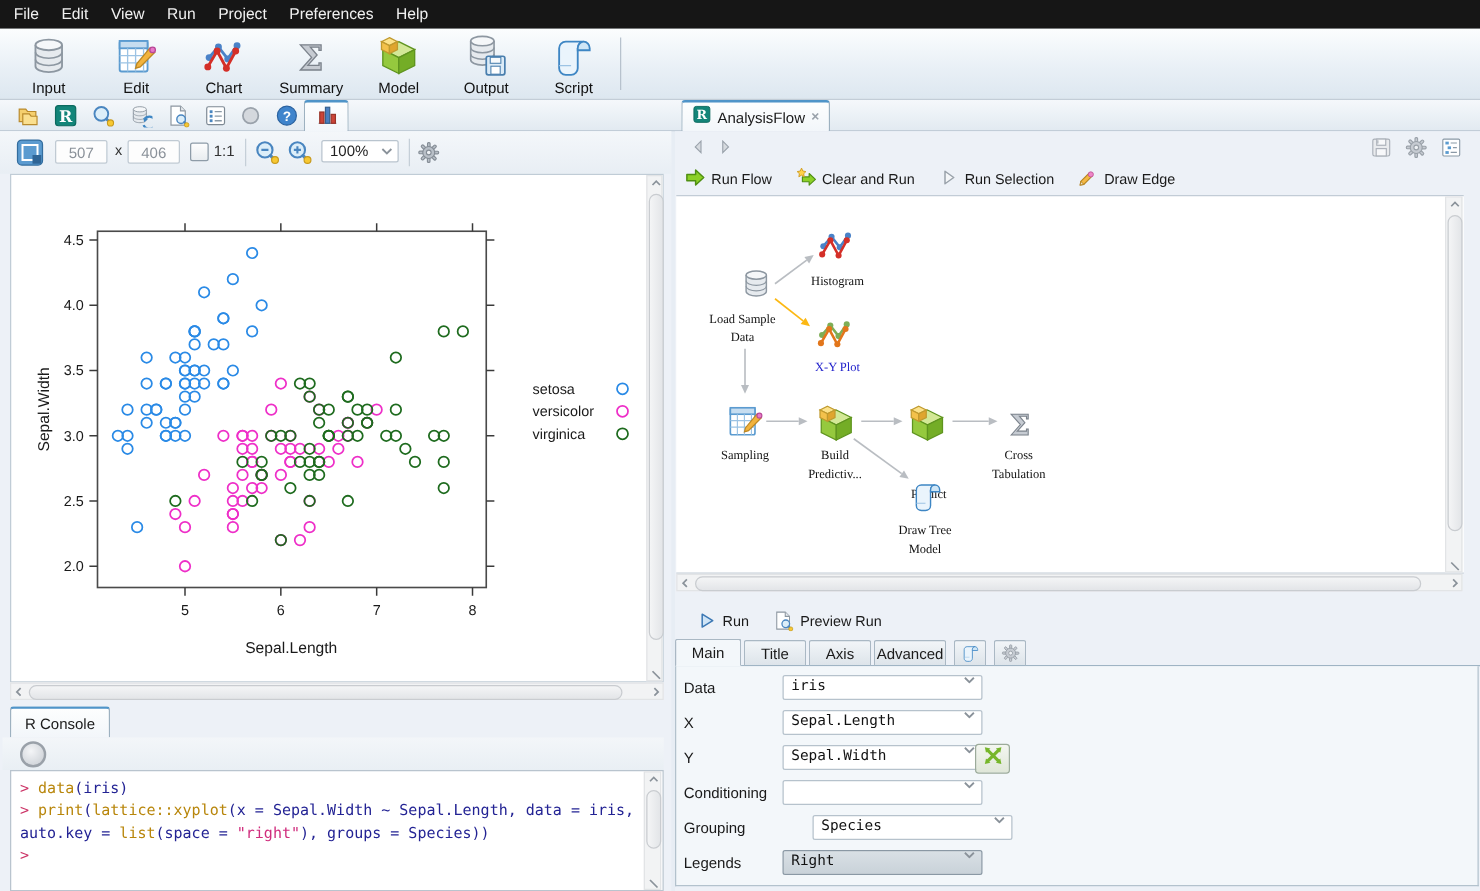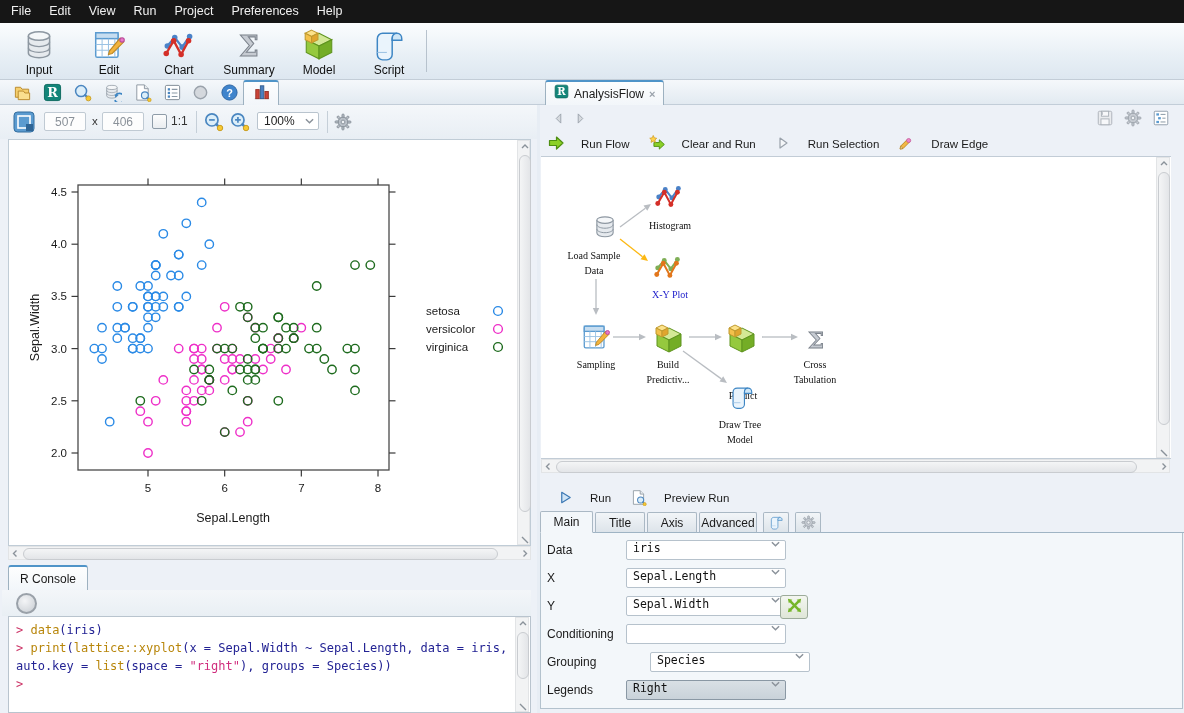--- a/index.html
+++ b/index.html
@@ -38,21 +38,21 @@
 
 #console-tab{left:8px;top:460px;width:80px;height:25px;font-size:12px;color:#1a1a1a}
 #console-toolbar{left:2px;top:485px;width:529px;height:26px;background:linear-gradient(#f3f6f9,#e9eff4)}
 #console-circle{position:absolute;left:14px;top:3px;width:17px;height:17px;border-radius:50%;border:2px solid #9aa1a9;background:radial-gradient(circle at 40% 35%,#f4f5f7,#c7ccd2)}
 #console-area{left:8px;top:511px;width:523px;height:97px;background:#fff;border:1px solid #b9c4ce;box-sizing:border-box}
 #console-code{position:absolute;left:7px;top:4px;font-family:"DejaVu Sans Mono",monospace;font-size:12px;line-height:18px;white-space:pre}
 .ck-p{color:#cc3366}.ck-f{color:#b8860b}.ck-b{color:#232394}.ck-s{color:#d02d7d}
 
 #flow-nav{left:0;top:0;width:644px;height:26px}
 #flow-actions{left:0;top:26px;width:644px;height:25px;display:flex;align-items:center;padding-left:8px;box-sizing:border-box}
-.act{display:flex;align-items:center;gap:17px;font-size:11.5px;color:#1a1a1a;margin-right:19px;cursor:default}
+.act{display:flex;align-items:center;gap:5px;font-size:11.5px;color:#1a1a1a;margin-right:19px;cursor:default}
 #flow-canvas{left:1px;top:51px;width:630px;height:303px;background:#fff;border-top:1px solid #c2ccd6;border-bottom:1px solid #c2ccd6;box-sizing:border-box;overflow:hidden}
 .flow-node{position:absolute}
 .flow-label{position:absolute;width:140px;text-align:center;font-family:Liberation Serif, serif;font-size:10px;line-height:15px;color:#111}
 .flow-label.sel{color:#2222cc}
 #run-row{left:0;top:380px;width:644px;height:26px;display:flex;align-items:center;padding-left:18px;box-sizing:border-box}
 
 #param-tabs{left:0;top:406px;width:644px;height:22px}
 .ptab{position:absolute;top:1px;height:21px;box-sizing:border-box;font-size:12px;color:#1a1a1a;display:flex;align-items:center;justify-content:center;background:linear-gradient(#f2f5f8,#dde4ea);border:1px solid #aab8c4;border-bottom:1px solid #9fb4c4;border-radius:2px 2px 0 0}
 .ptab.on{background:#f3f7fa;border-bottom:1px solid #f3f7fa;top:0;height:22px}
 #ptab-line{position:absolute;top:21px;left:0;width:644px;height:1px;background:#9fb4c4}
@@ -132,20 +132,35 @@
           <svg width="34" height="34" viewBox="0 0 32 32" xmlns="http://www.w3.org/2000/svg">
             <polygon points="16,5 28,11 16,17 4,11" fill="#d3e896" stroke="#5f941f"></polygon>
             <polygon points="4,11 16,17 16,29 4,23" fill="#95c93e" stroke="#5f941f"></polygon>
             <polygon points="28,11 16,17 16,29 28,23" fill="#74ad26" stroke="#5f941f"></polygon>
             <polygon points="9,2 15,5 9,8 3,5" fill="#fce28a" stroke="#c09a2e"></polygon>
             <polygon points="3,5 9,8 9,14 3,11" fill="#f3c14b" stroke="#c09a2e"></polygon>
             <polygon points="15,5 9,8 9,14 15,11" fill="#e0a52e" stroke="#c09a2e"></polygon>
           </svg>
         </div>
         <div>Model</div>
+      </div>
+      <div class="tb-item">
+        <div class="tb-icon">
+          <svg width="34" height="34" viewBox="0 0 32 32" xmlns="http://www.w3.org/2000/svg">
+            <g transform="translate(-1,-2) scale(0.88)">
+              <path d="M6 7.5 v16 c0 2.5 4.5 4.5 10 4.5 s10 -2 10 -4.5 v-16" fill="#e6eaee" stroke="#8d97a1" stroke-width="1.4"></path>
+              <path d="M6 13 c0 2.5 4.5 4.5 10 4.5 s10 -2 10 -4.5 M6 18.5 c0 2.5 4.5 4.5 10 4.5 s10 -2 10 -4.5" fill="none" stroke="#8d97a1" stroke-width="1.2"></path>
+              <ellipse cx="16" cy="7.5" rx="10" ry="4" fill="#f5f7f9" stroke="#8d97a1" stroke-width="1.4"></ellipse>
+            </g>
+            <rect x="16" y="16" width="14" height="14" rx="1.5" fill="#dcebf7" stroke="#4a7fae" stroke-width="1.3"></rect>
+            <rect x="19" y="16.8" width="8" height="4.5" fill="#f7fafc" stroke="#4a7fae" stroke-width="0.8"></rect>
+            <rect x="19.5" y="23.5" width="7" height="6" fill="#fff" stroke="#4a7fae" stroke-width="0.8"></rect>
+          </svg>
+        </div>
+        <div>Output</div>
       </div>
       <div class="tb-item">
         <div class="tb-icon">
           <svg width="34" height="34" viewBox="0 0 32 32" xmlns="http://www.w3.org/2000/svg">
             <path d="M10 5 c-2.8 0 -5 2.2 -5 5 v15 c0 2.8 2.2 5 5 5 h4 c2.8 0 5 -2.2 5 -5 V10 c0 -2.8 2 -5 4.5 -5 z" fill="#eaf4fc" stroke="#3e86c4" stroke-width="1.4"></path>
             <path d="M23.5 5 c-2.5 0 -4.5 2.2 -4.5 5 v1.5 h9 V10 c0 -2.8 -2 -5 -4.5 -5 z" fill="#cfe6f6" stroke="#3e86c4" stroke-width="1.4"></path>
             <path d="M5 23 h9" stroke="#9cc3e4" stroke-width="1" fill="none"></path>
           </svg>
         </div>
         <div>Script</div>

